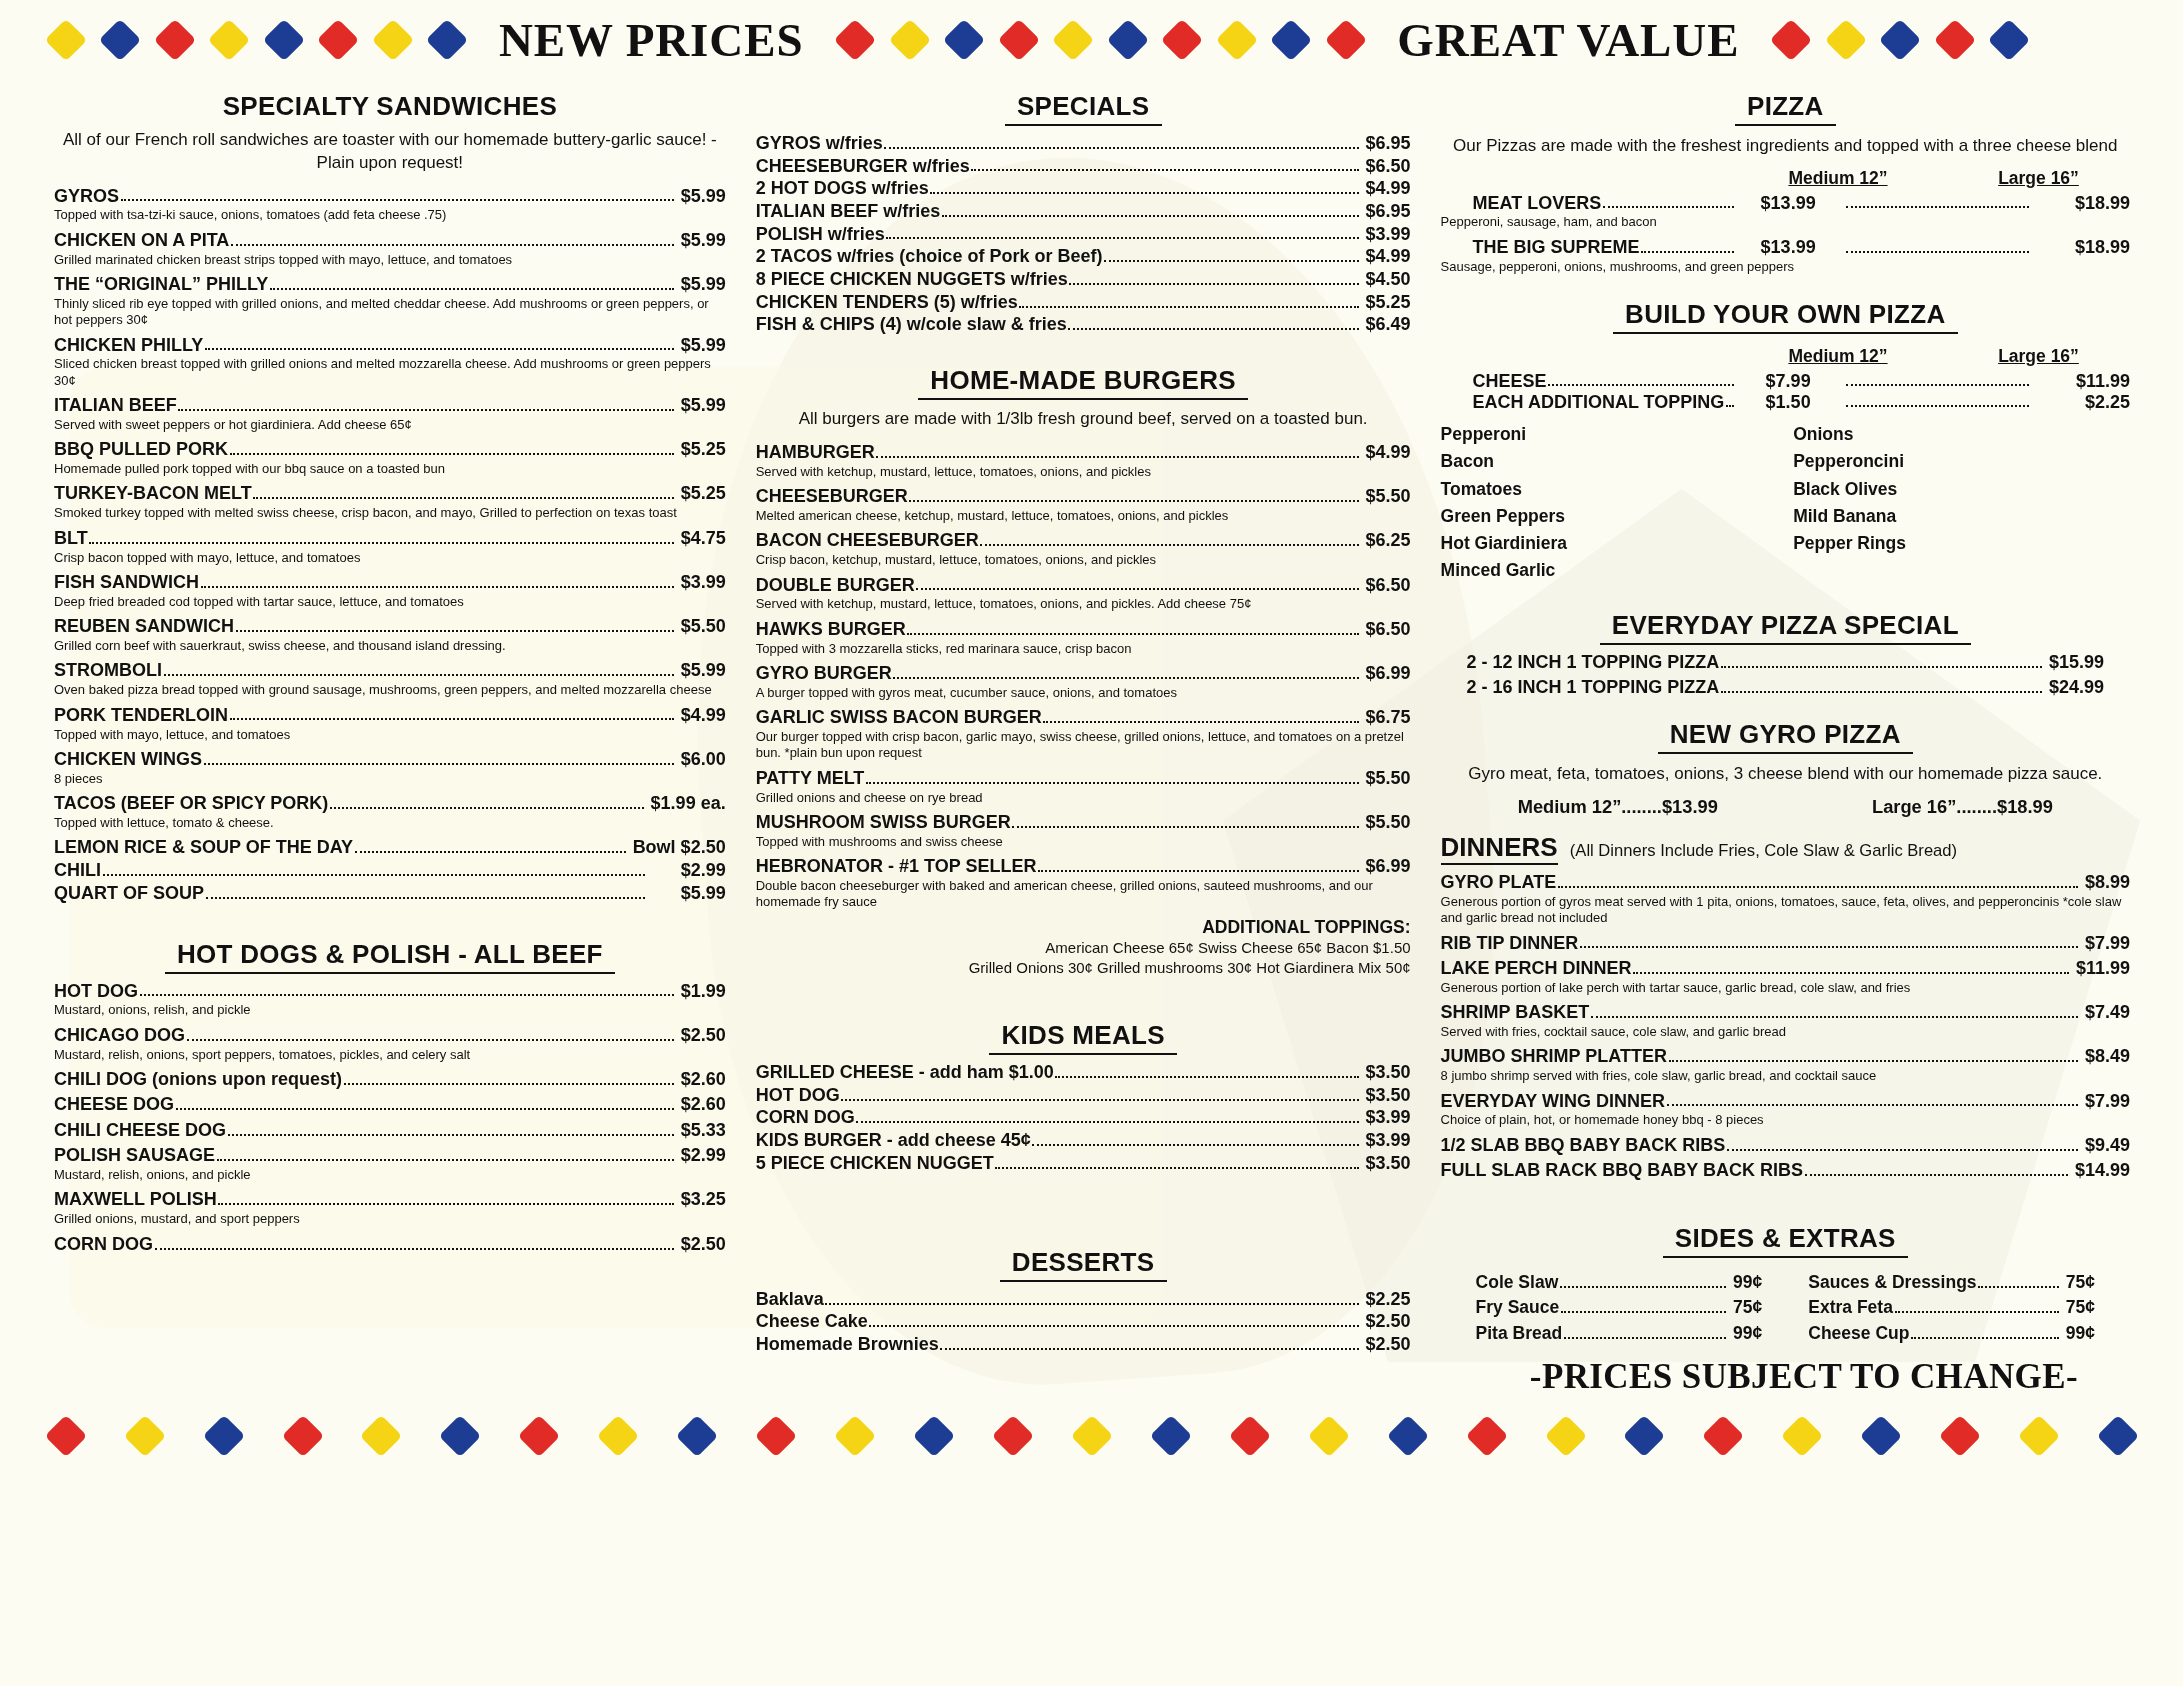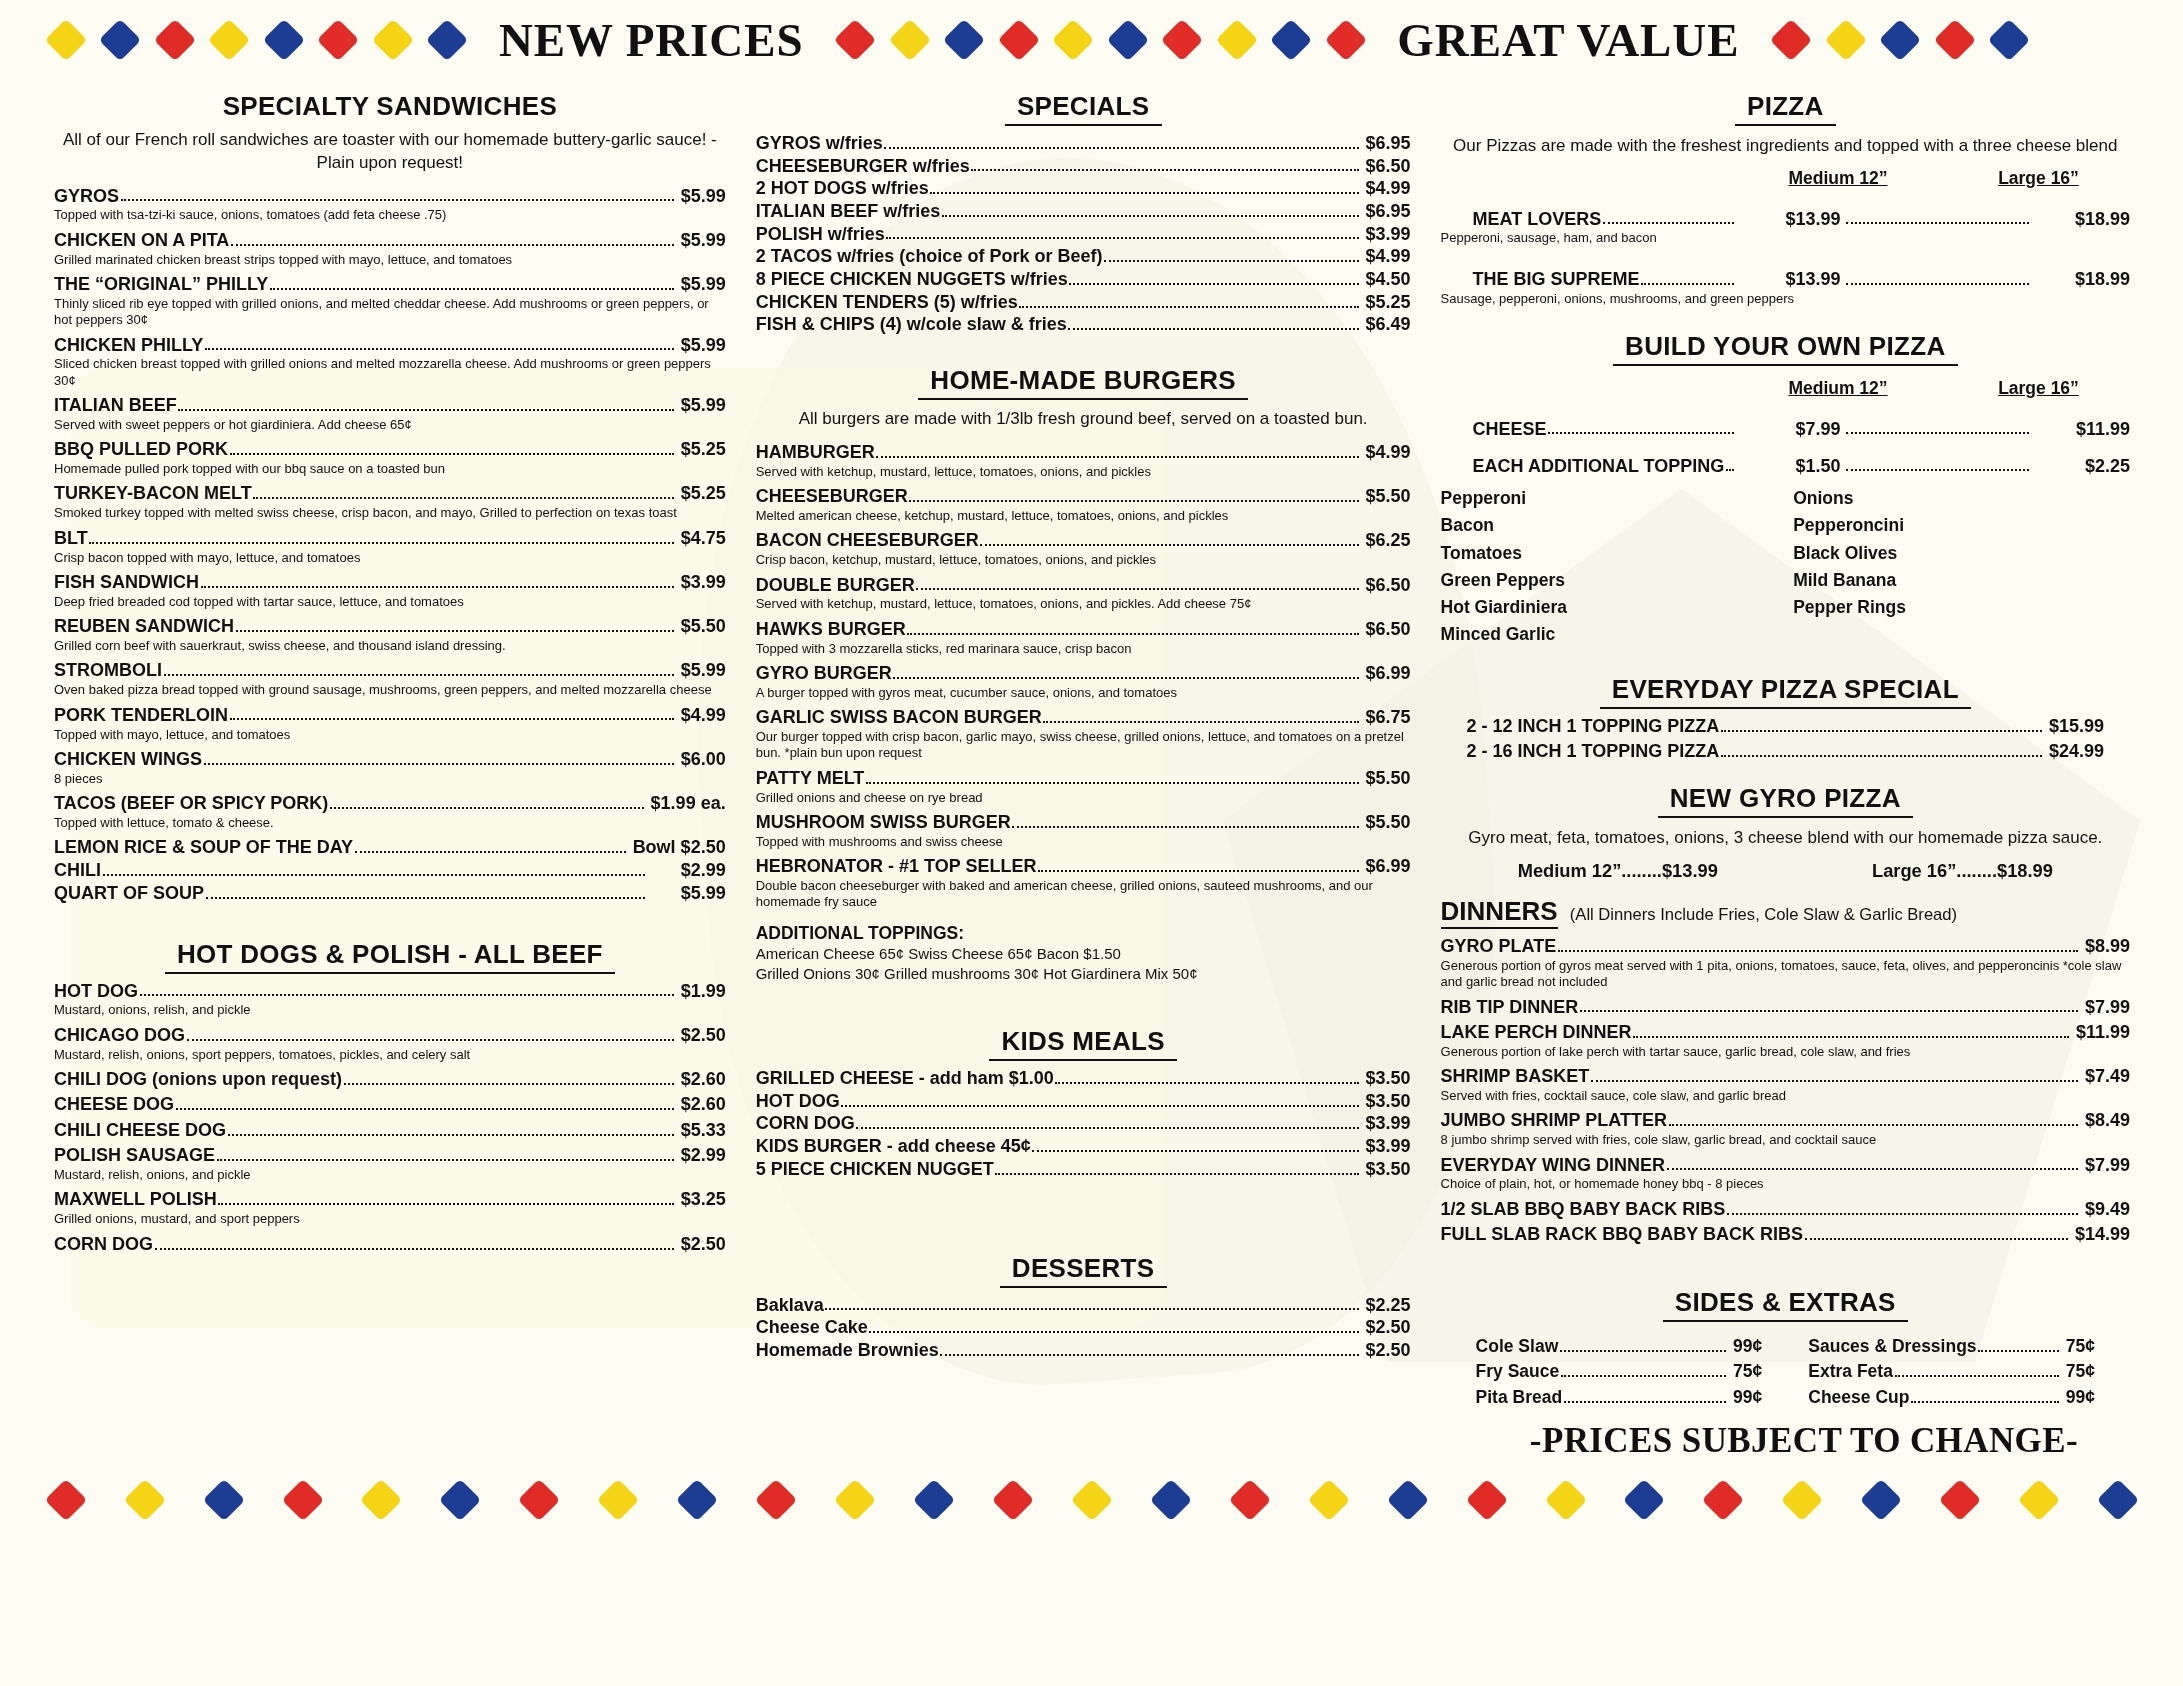--- a/index.html
+++ b/index.html
@@ -59,21 +59,21 @@
   .tight .item { margin-bottom:1.7px; }
 
   
   .pz-head { display:flex; font-weight:bold; font-size:17.5px; margin:5.2px 0 3.5px; }
   .pz-head .sp { flex:1; }
   .pz-head .m { width:218px; text-align:center; text-decoration:underline; }
   .pz-head .l { width:183px; text-align:center; text-decoration:underline; }
   .pz-row { display:flex; align-items:flex-end; font-weight:bold; font-size:18px; }
   .pz-row .nm { white-space:nowrap;padding-left:32px; }
   .pz-row .d1 { flex:1; border-bottom:2.6px dotted #111; margin:0 1.7px 5.2px; }
-  .pz-row .p1 { width:105px; text-align:right;margin-top:16px; }
+  .pz-row .p1 { width:105px; text-align:center; }
   .pz-row .d2 { width:183px; border-bottom:2.6px dotted #111; margin:0 5.2px 5.2px; }
   .pz-row .p2 { width:96px; text-align:right; }
 
   .topcols { display:flex; gap:15.7px; margin-top:8.7px; font-weight:bold; font-size:17.5px; line-height:1.55; }
   .topcols div { flex:1; }
 
   .gyro-sizes { display:flex; justify-content:space-around; font-weight:bold; font-size:18.3px; margin-top:7px; }
 
   .dinner-head { display:flex; align-items:baseline; gap:12.2px; margin:14px 0 7px; }
   .dinner-head .h { font-size:26px; font-weight:bold; border-bottom:2.6px solid #111; }
@@ -82,21 +82,21 @@
   .sides { display:flex; gap:46px; margin-top:7px; padding:0 35px; }
   .sides .scol { flex:1; }
   .sides .line { font-size:17.5px; }
 
   .soup-stack .line .pr { min-width:79px; text-align:right; }
 
   .footer-note {
     text-align:right; font-family:"Liberation Serif", serif; font-weight:bold;
     font-size:35px; letter-spacing:0.4px; padding:8.7px 52px 0;
   }
-  .addl { margin-top:12px; }
+  .addl { margin-top:6px;text-align:right; }
   .addl .h { font-weight:bold; font-size:17.5px; }
   .addl .t { font-size:15px; line-height:1.35; }
 </style>
 </head>
 <body>
 
 <div class="wm wm1"></div>
 <div class="wm wm2"></div>
 <div class="wm wm3"></div>
 

